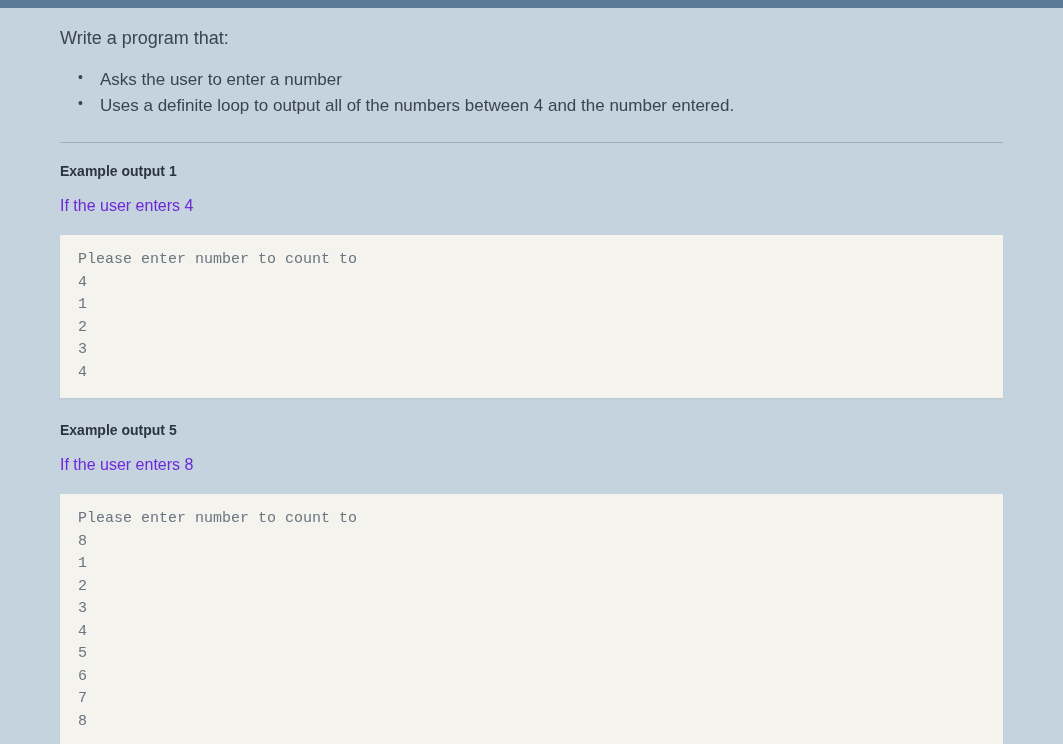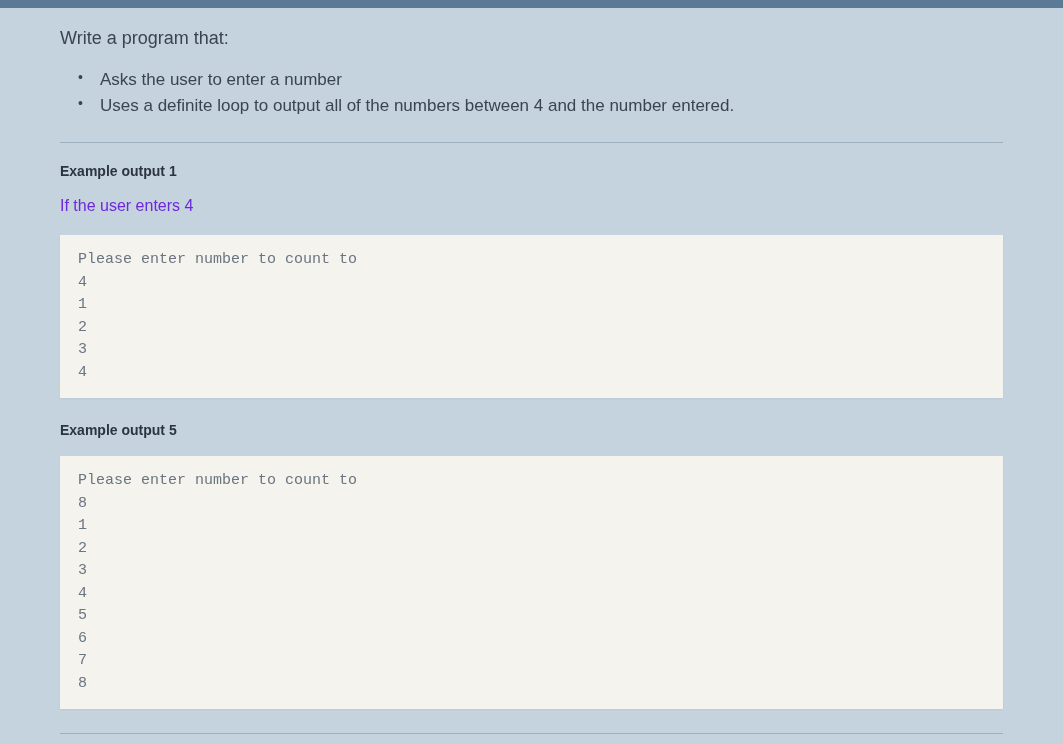--- a/index.html
+++ b/index.html
@@ -100,20 +100,21 @@
     <div class="example-heading">Example output 1</div>
     <div class="subtext">If the user enters 4</div>
     <div class="code-block">Please enter number to count to
 4
 1
 2
 3
 4</div>
 
     <div class="example-heading">Example output 5</div>
+    <div class="subtext">If the user enters 8</div>
     <div class="code-block">Please enter number to count to
 8
 1
 2
 3
 4
 5
 6
 7
 8</div>

